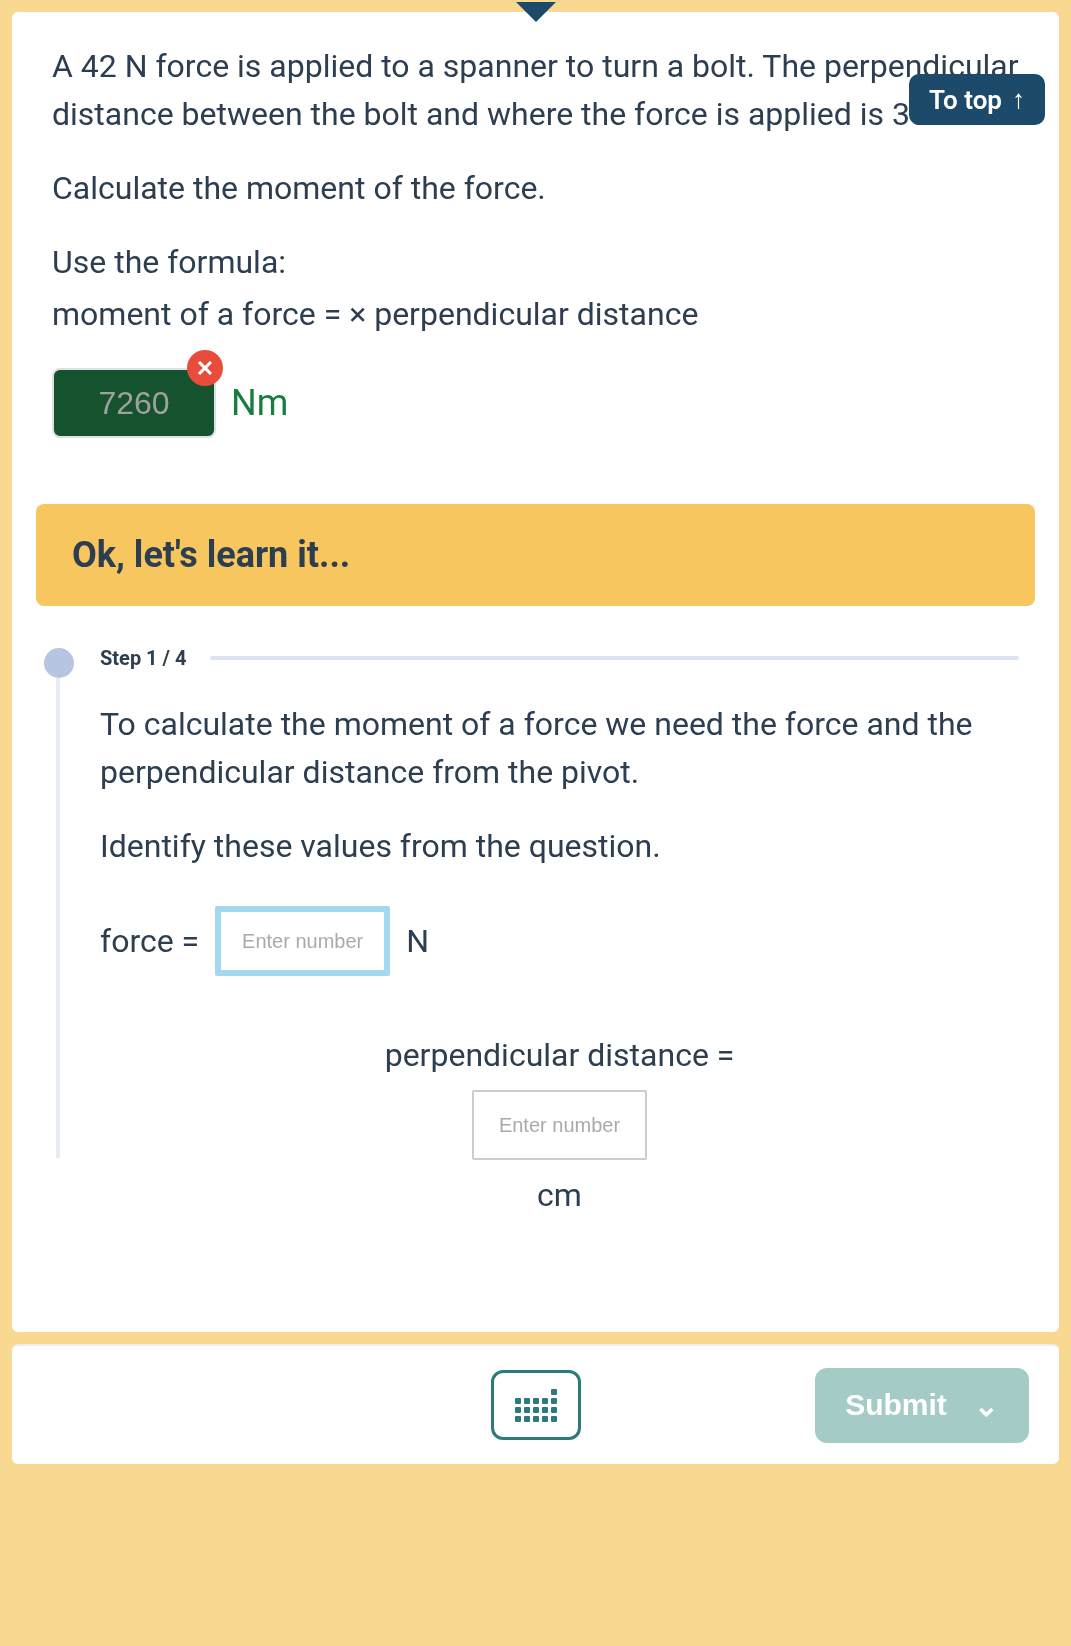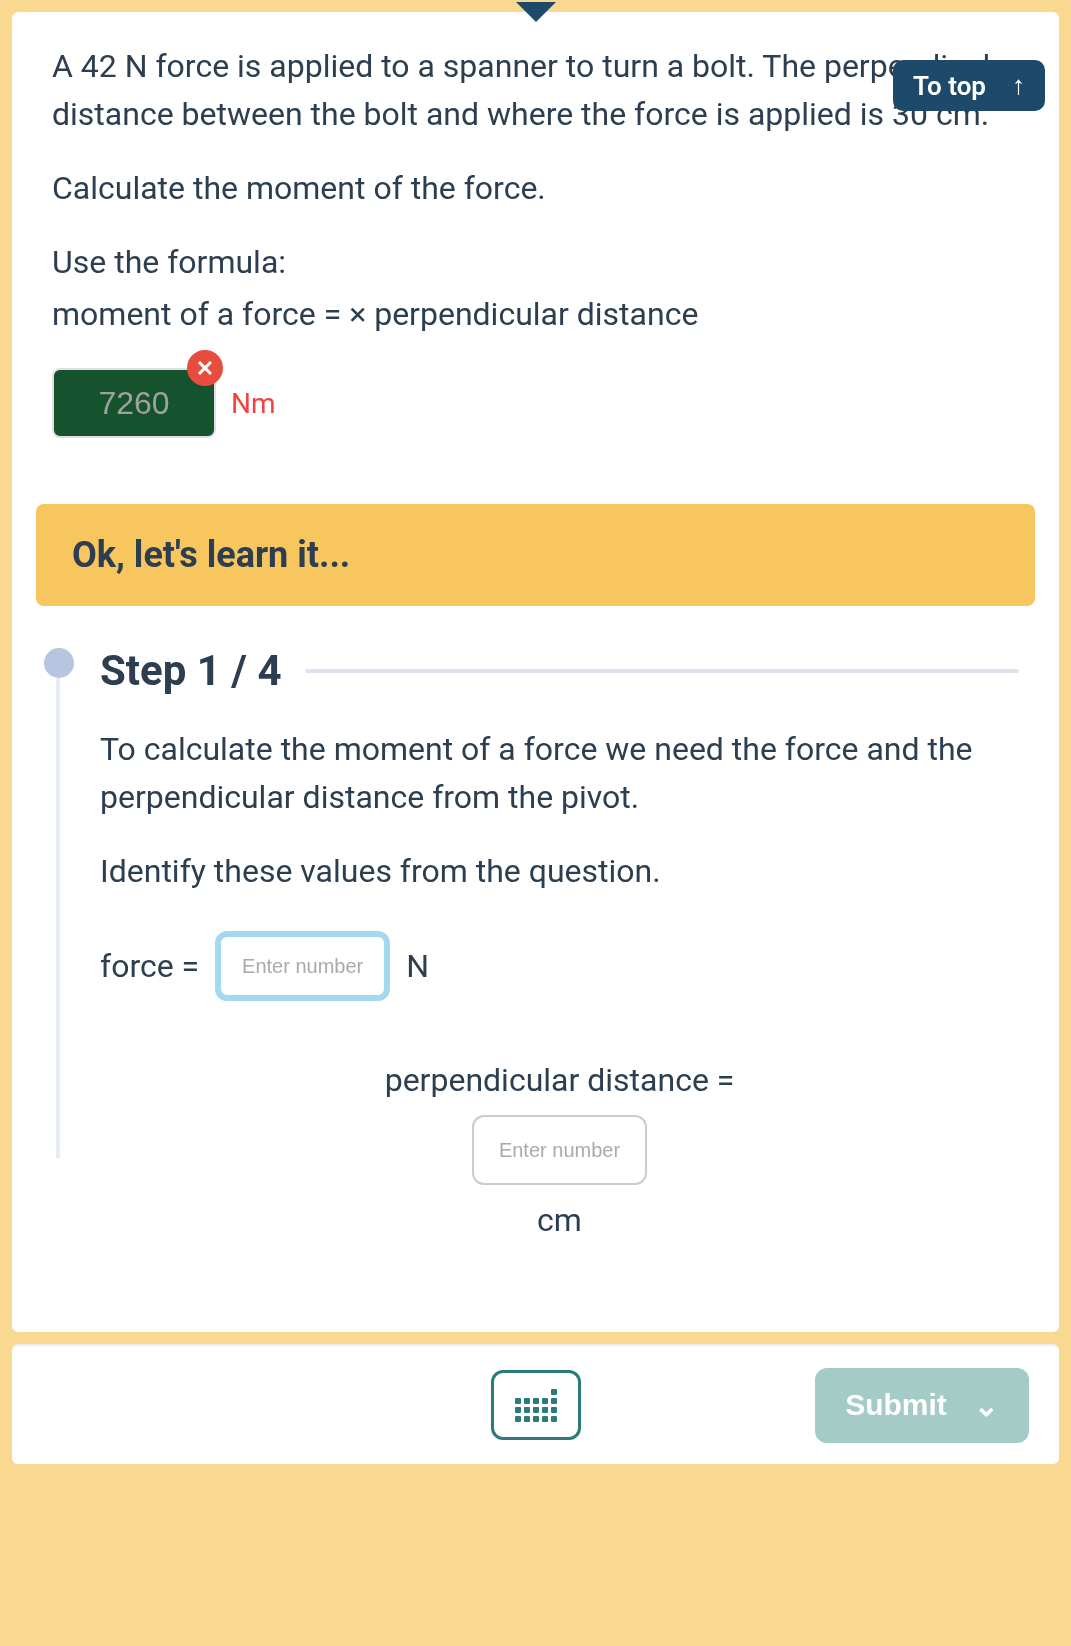--- a/index.html
+++ b/index.html
@@ -22,31 +22,31 @@
       left: 50%;
       transform: translateX(-50%);
       width: 0;
       height: 0;
       border-left: 20px solid transparent;
       border-right: 20px solid transparent;
       border-top: 20px solid #1d4a6a;
     }
     .to-top {
       position: absolute;
-      top: 48px;
+      top: 62px;
       right: 14px;
       background: #1d4a6a;
       color: #fff;
       padding: 10px 20px;
       border-radius: 10px;
       font-size: 26px;
       font-weight: 600;
       display: flex;
       align-items: center;
-      gap: 26px;
+      gap: 10px;
       cursor: pointer;
     }
     .to-top-arrow {
       font-size: 26px;
       font-weight: bold;
     }
     .question-area {
       padding: 30px 40px 40px 40px;
     }
     .question-text {
@@ -82,22 +82,22 @@
       border-radius: 50%;
       background: #e74c3c;
       color: #fff;
       display: flex;
       align-items: center;
       justify-content: center;
       font-size: 22px;
       font-weight: bold;
     }
     .unit-label {
-      font-size: 28px;
-      color: #ef4444;
+      font-size: 36px;
+      color: #15803d;
     }
     .learn-banner {
       background: #f7c65f;
       padding: 30px 36px;
       border-radius: 8px;
       margin: 26px 24px 0 24px;
       font-size: 36px;
       font-weight: 700;
       color: #2c3e50;
     }
@@ -123,21 +123,21 @@
       background: #e6ecf5;
     }
     .step-header {
       display: flex;
       align-items: center;
       gap: 24px;
       margin-bottom: 30px;
       margin-left: 24px;
     }
     .step-title {
-      font-size: 42px;
+      font-size: 20px;
       font-weight: 700;
       color: #2c3e50;
     }
     .divider {
       flex: 1;
       height: 4px;
       background: #dbe3ee;
       border-radius: 2px;
     }
     .step-text {
@@ -153,21 +153,21 @@
       gap: 16px;
       font-size: 32px;
       color: #2c3e50;
       margin-left: 24px;
       margin-top: 36px;
     }
     .num-input {
       width: 175px;
       height: 70px;
       border: 2px solid #ccc;
-      border-radius: 12px;
+      border-radius: 2px;
       font-size: 20px;
       text-align: center;
       color: #888;
     }
     .num-input.active {
       border: 6px solid #a4d8ef;
     }
     .num-input::placeholder { color: #aaa; }
     .bottom-bar {
       margin-top: 12px;

